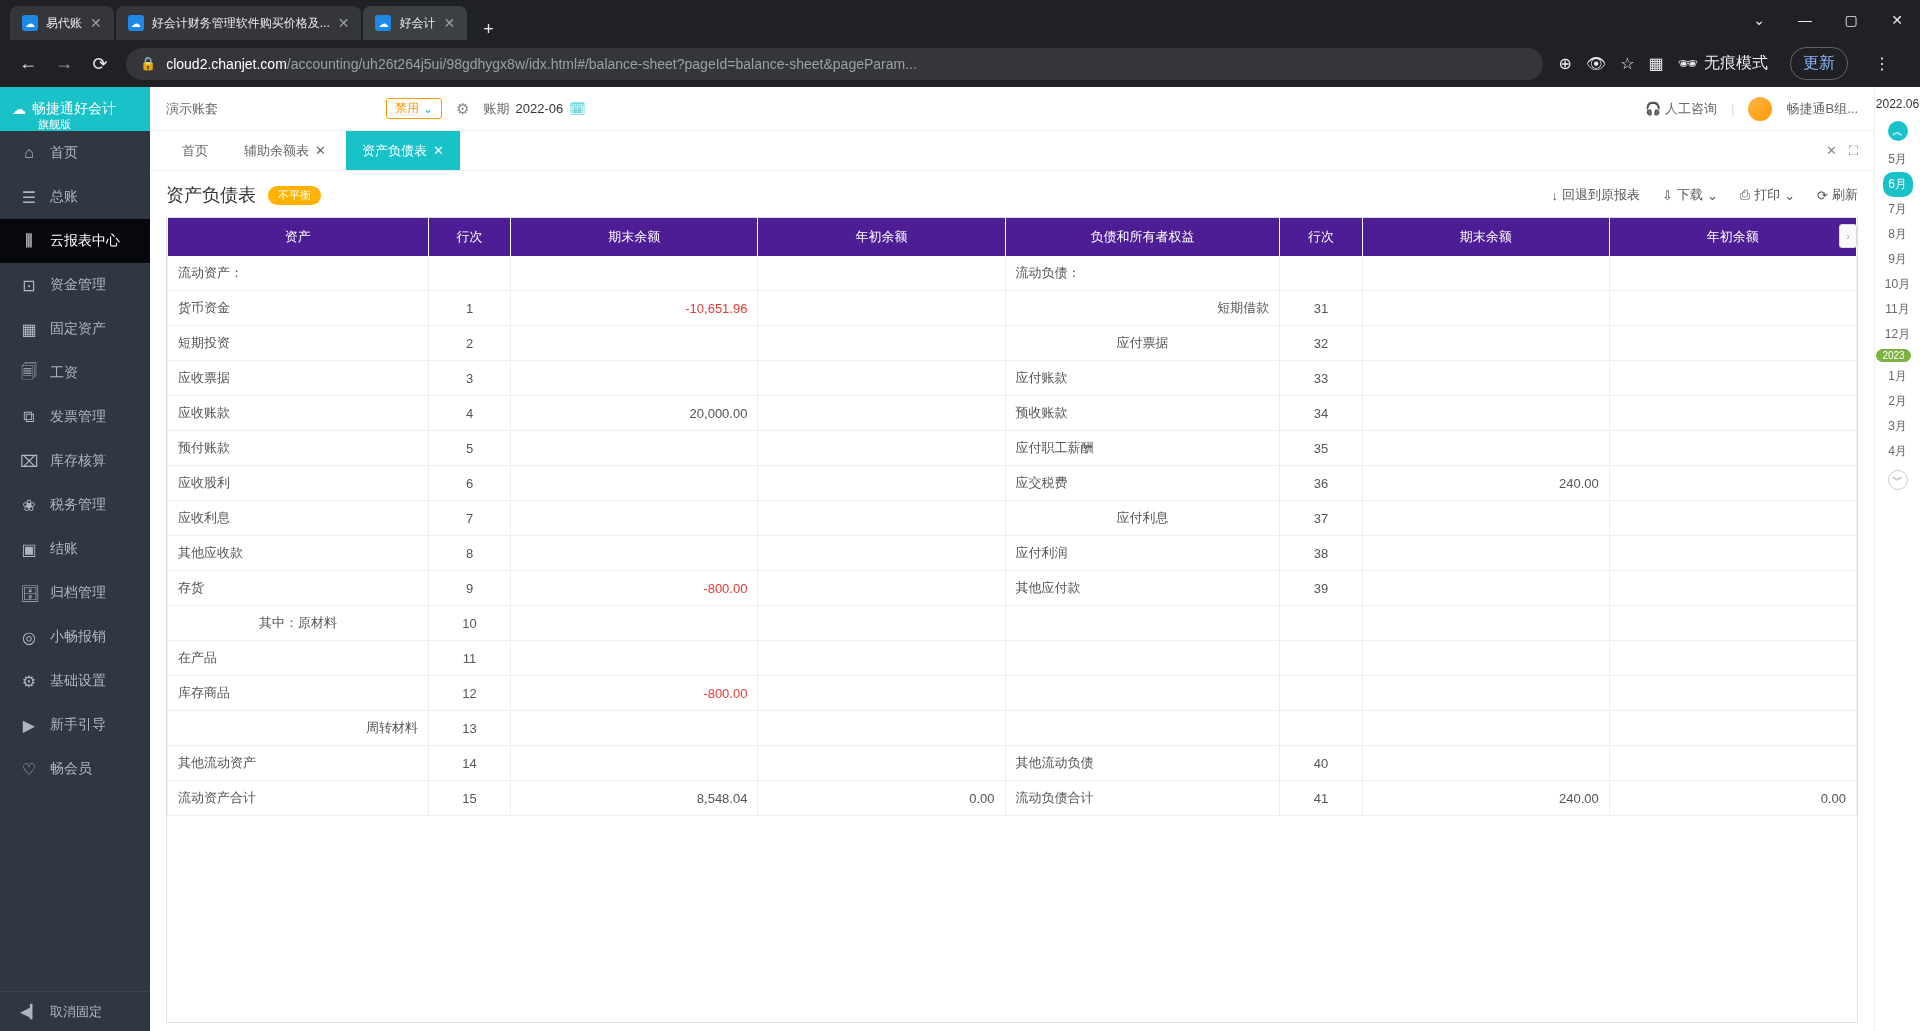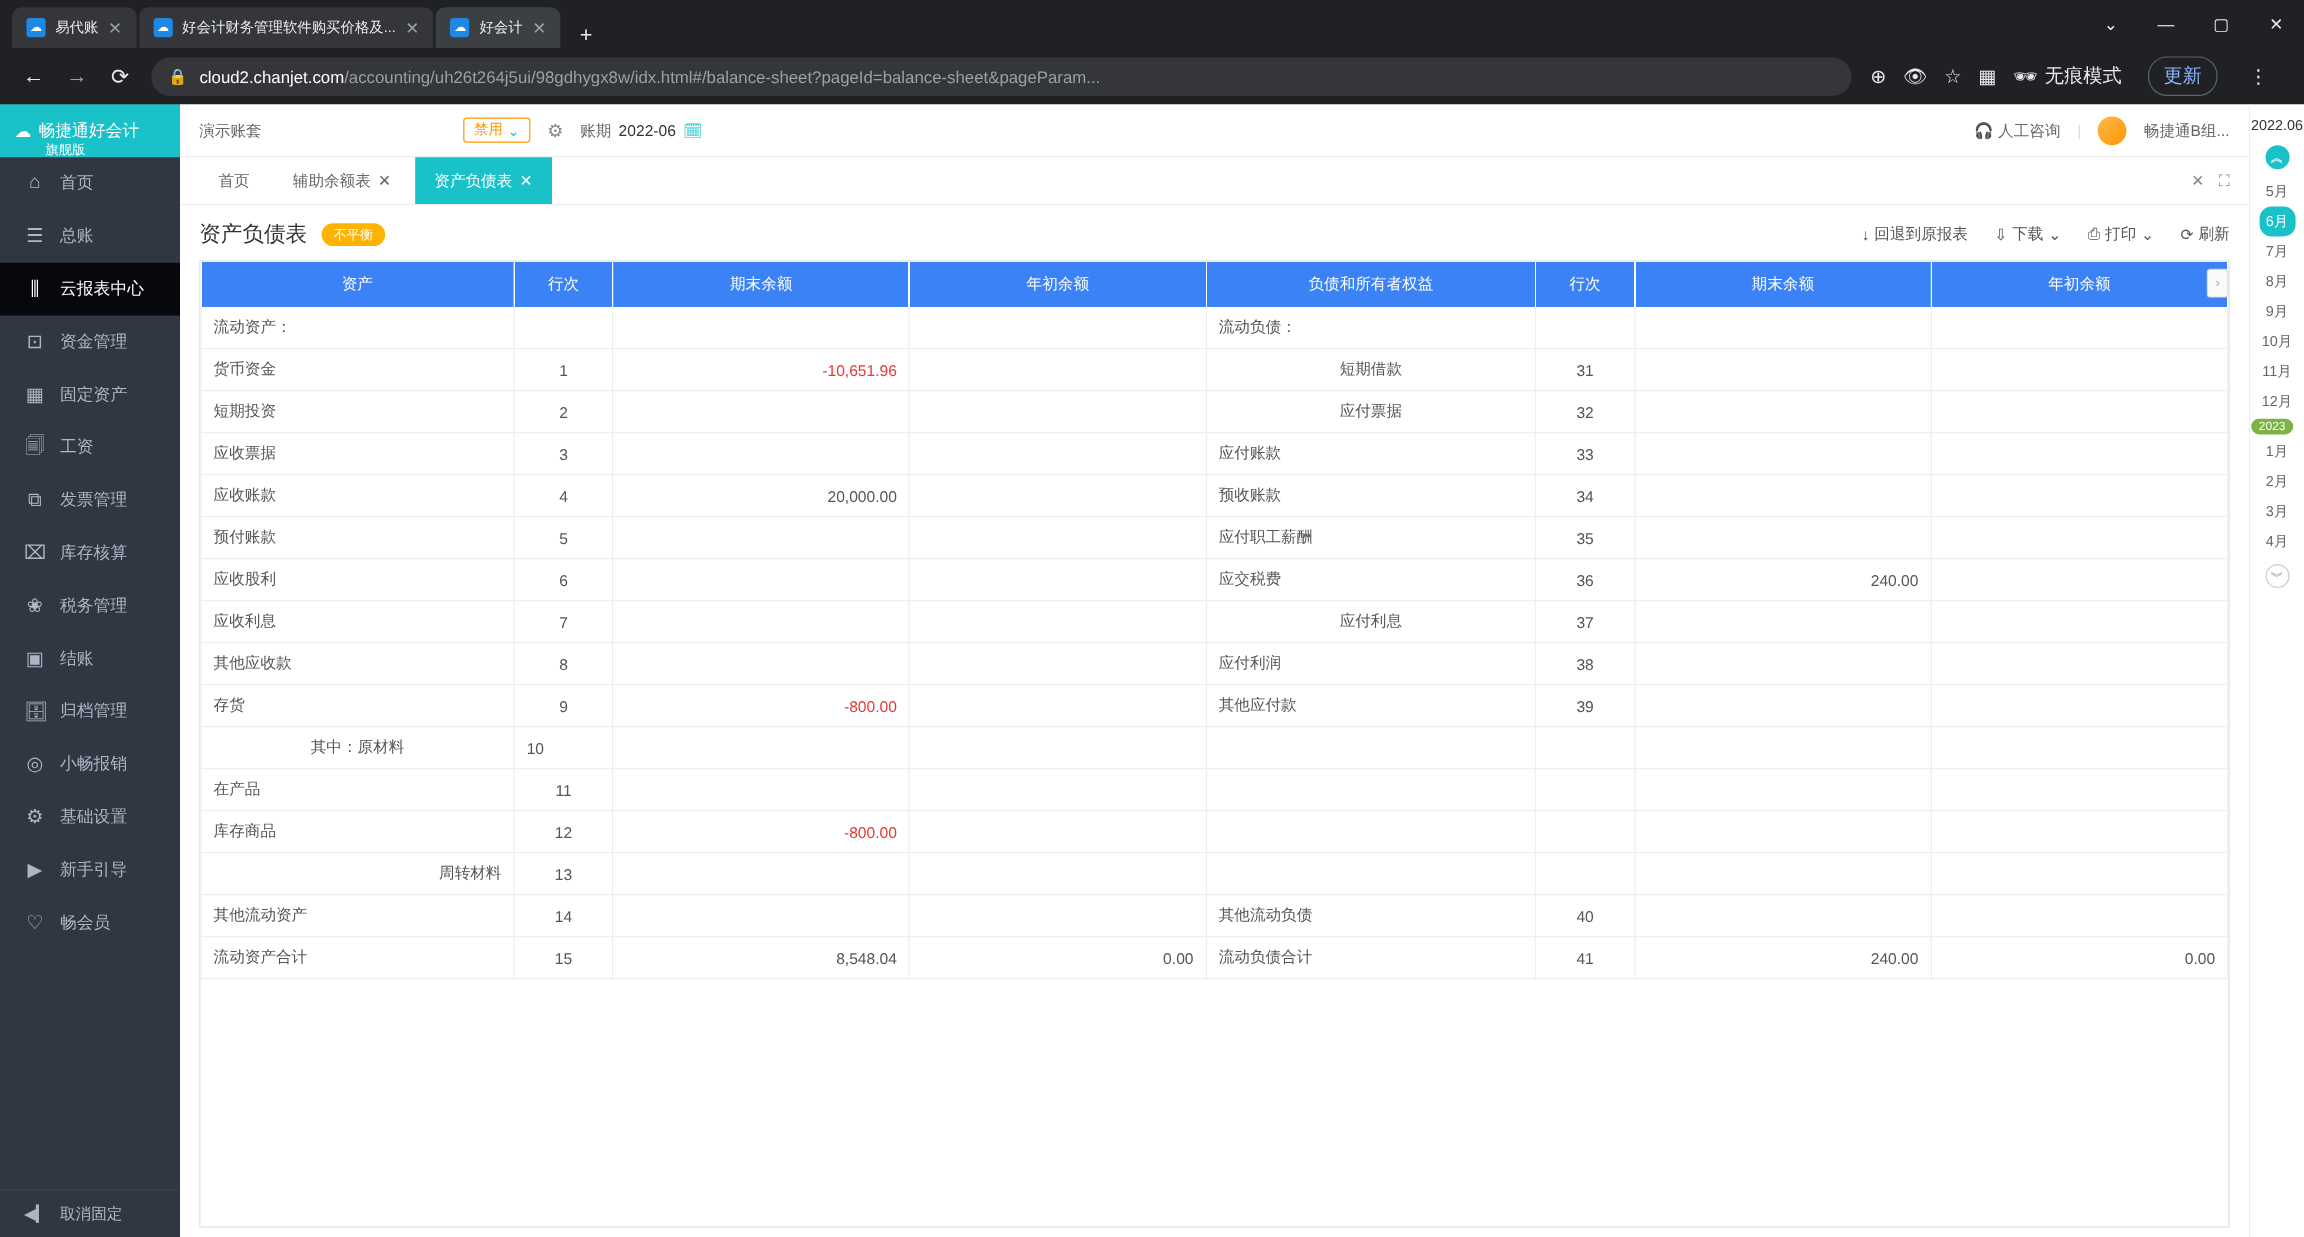--- a/index.html
+++ b/index.html
@@ -57,21 +57,21 @@
 
 .content { flex: 1; padding: 12px 16px 0 16px; overflow: hidden; position: relative; }
 .content-header { display: flex; align-items: center; gap: 12px; margin-bottom: 10px; }
 .page-title { font-size: 18px; color: #333; font-weight: 500; }
 .imbalance { background: #ffb300; color: #fff; padding: 2px 10px; border-radius: 10px; font-size: 11px; }
 .actions { margin-left: auto; display: flex; gap: 22px; color: #555; font-size: 13px; }
 .actions .act { display: flex; align-items: center; gap: 4px; }
 
 .table-wrap { border: 1px solid #e0e0e0; overflow: auto; height: calc(100% - 42px); position: relative; }
 table { width: 100%; border-collapse: collapse; table-layout: fixed; }
-thead th { background: #3b82f6; color: #fff; font-weight: 400; padding: 10px 8px; font-size: 13px; text-align: center; border-right: 1px solid rgba(255,255,255,0.2); position: sticky; top: 0; }
+thead th { background: #4c1d95; color: #fff; font-weight: 400; padding: 10px 8px; font-size: 13px; text-align: center; border-right: 1px solid rgba(255,255,255,0.2); position: sticky; top: 0; }
 tbody td { padding: 8px 10px; border: 1px solid #eee; font-size: 13px; color: #555; height: 34px; }
 tbody tr:first-child td { border-top: none; }
 .col-asset { width: 190px; text-align: left; }
 .col-row { width: 60px; text-align: center; }
 .col-val { width: 180px; text-align: right; }
 .col-liab { width: 200px; text-align: left; }
 .neg { color: #e53935; }
 .scroll-indicator { position: absolute; right: 0; top: 50%; transform: translateY(-50%); background: #fafafa; border: 1px solid #ddd; border-radius: 3px; width: 18px; height: 24px; display: flex; align-items: center; justify-content: center; color: #aaa; font-size: 11px; }
 
 .month-sidebar { width: 46px; border-left: 1px solid #eee; display: flex; flex-direction: column; align-items: center; padding-top: 6px; background: #fff; font-size: 12px; color: #666; }
@@ -311,21 +311,21 @@
                 <td style="text-align: left;">流动负债：</td>
                 <td style="text-align: center;"></td>
                 <td style="text-align: right;"></td>
                 <td style="text-align: right;"></td>
               </tr>
               <tr>
                 <td style="text-align: left;">货币资金</td>
                 <td style="text-align: center;">1</td>
                 <td class="neg" style="text-align: right;">-10,651.96</td>
                 <td style="text-align: right;"></td>
-                <td style="text-align: center;">短期借款</td>
+                <td style="text-align: right;">短期借款</td>
                 <td style="text-align: center;">31</td>
                 <td style="text-align: right;"></td>
                 <td style="text-align: right;"></td>
               </tr>
               <tr>
                 <td style="text-align: left;">短期投资</td>
                 <td style="text-align: center;">2</td>
                 <td style="text-align: right;"></td>
                 <td style="text-align: right;"></td>
                 <td style="text-align: center;">应付票据</td>
@@ -398,21 +398,21 @@
                 <td style="text-align: center;">9</td>
                 <td class="neg" style="text-align: right;">-800.00</td>
                 <td style="text-align: right;"></td>
                 <td style="text-align: left;">其他应付款</td>
                 <td style="text-align: center;">39</td>
                 <td style="text-align: right;"></td>
                 <td style="text-align: right;"></td>
               </tr>
               <tr>
                 <td style="text-align: center;">其中：原材料</td>
-                <td style="">10</td>
+                <td style="text-align: center;">10</td>
                 <td style="text-align: right;"></td>
                 <td style="text-align: right;"></td>
                 <td style="text-align: left;"></td>
                 <td style="text-align: center;"></td>
                 <td style="text-align: right;"></td>
                 <td style="text-align: right;"></td>
               </tr>
               <tr>
                 <td style="text-align: left;">在产品</td>
                 <td style="text-align: center;">11</td>

